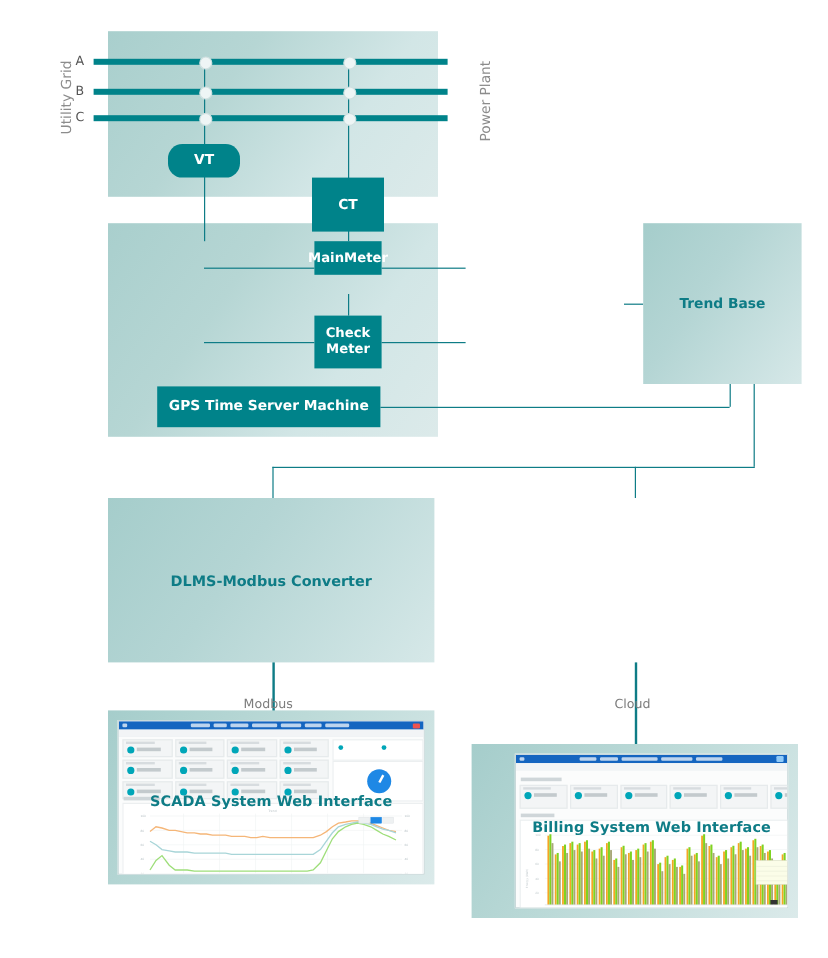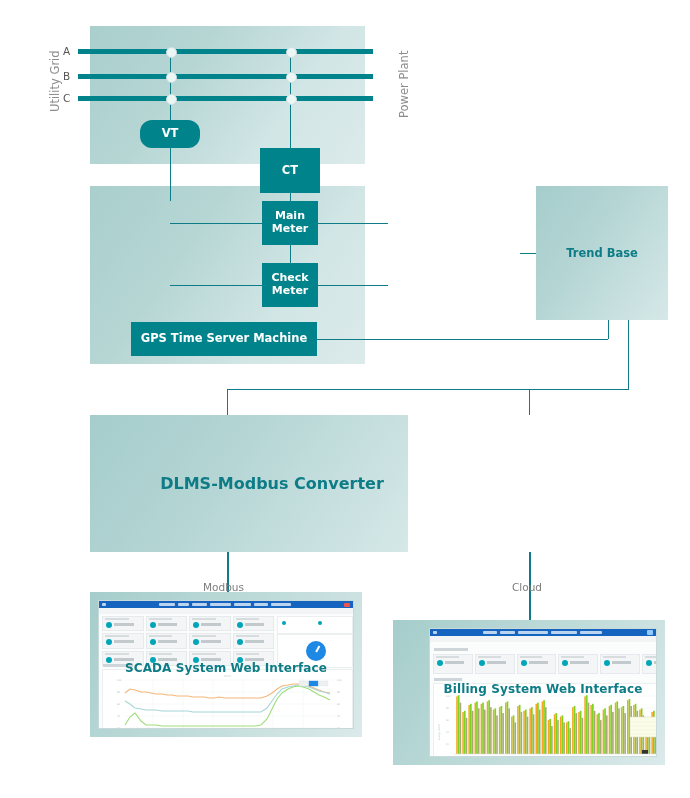--- a/index.html
+++ b/index.html
@@ -19,21 +19,21 @@
   .tealbox{position:absolute;background:#00838a;color:#ffffff;
            display:flex;align-items:center;justify-content:center;
            text-align:center;line-height:1.15;font-size:11.5px;font-weight:600;}
   .tealbox.small{font-size:11px;}
 
   
   .gblock{position:absolute;
           background:linear-gradient(125deg,#a5cdcb 0%,#b4d5d4 40%,#d6e8e8 100%);
           display:flex;align-items:center;justify-content:center;
           color:#0e7c86;font-size:11.5px;font-weight:600;text-align:center;}
-  .gblock.big{font-size:16px;padding-left:46px;}
+  .gblock.big{font-size:12px;}
 
   
   .bus{position:absolute;height:5px;background:#00838a;}
   .node{position:absolute;width:9px;height:9px;border-radius:50%;
         background:#eef5f5;border:1px solid #cfe0e0;}
 
   
   .hline{position:absolute;height:1px;background:#0e7c86;}
   .vline{position:absolute;width:1px;background:#0e7c86;}
   .vline2{position:absolute;width:1.6px;background:#0e7c86;}
@@ -110,21 +110,21 @@
   <div class="node" style="left:286px;top:94px;"></div>
 
   <div class="tealbox" style="left:140px;top:120px;width:60px;height:28px;border-radius:12px;">VT</div>
 
   <div class="tealbox" style="left:260px;top:120px;width:60px;height:45px;margin-top:28px;">CT</div>
 
   <div class="hline" style="left:170px;top:285px;width:92px;"></div>
 
   <div class="hline" style="left:170px;top:223px;width:92px;"></div>
 
-  <div class="tealbox small" style="left:262px;top:201px;width:56px;height:44px;flex-direction:column;">
+  <div class="tealbox small" style="left:262px;top:201px;width:56px;height:28px;flex-direction:row;">
     <span>Main</span>
     <span>Meter</span>
   </div>
 
   <div class="tealbox small" style="left:262px;top:263px;width:56px;height:44px;flex-direction:column;">
     <span>Check</span>
     <span>Meter</span>
   </div>
 
   <div class="vline" style="left:290px;top:245px;height:18px;"></div>

